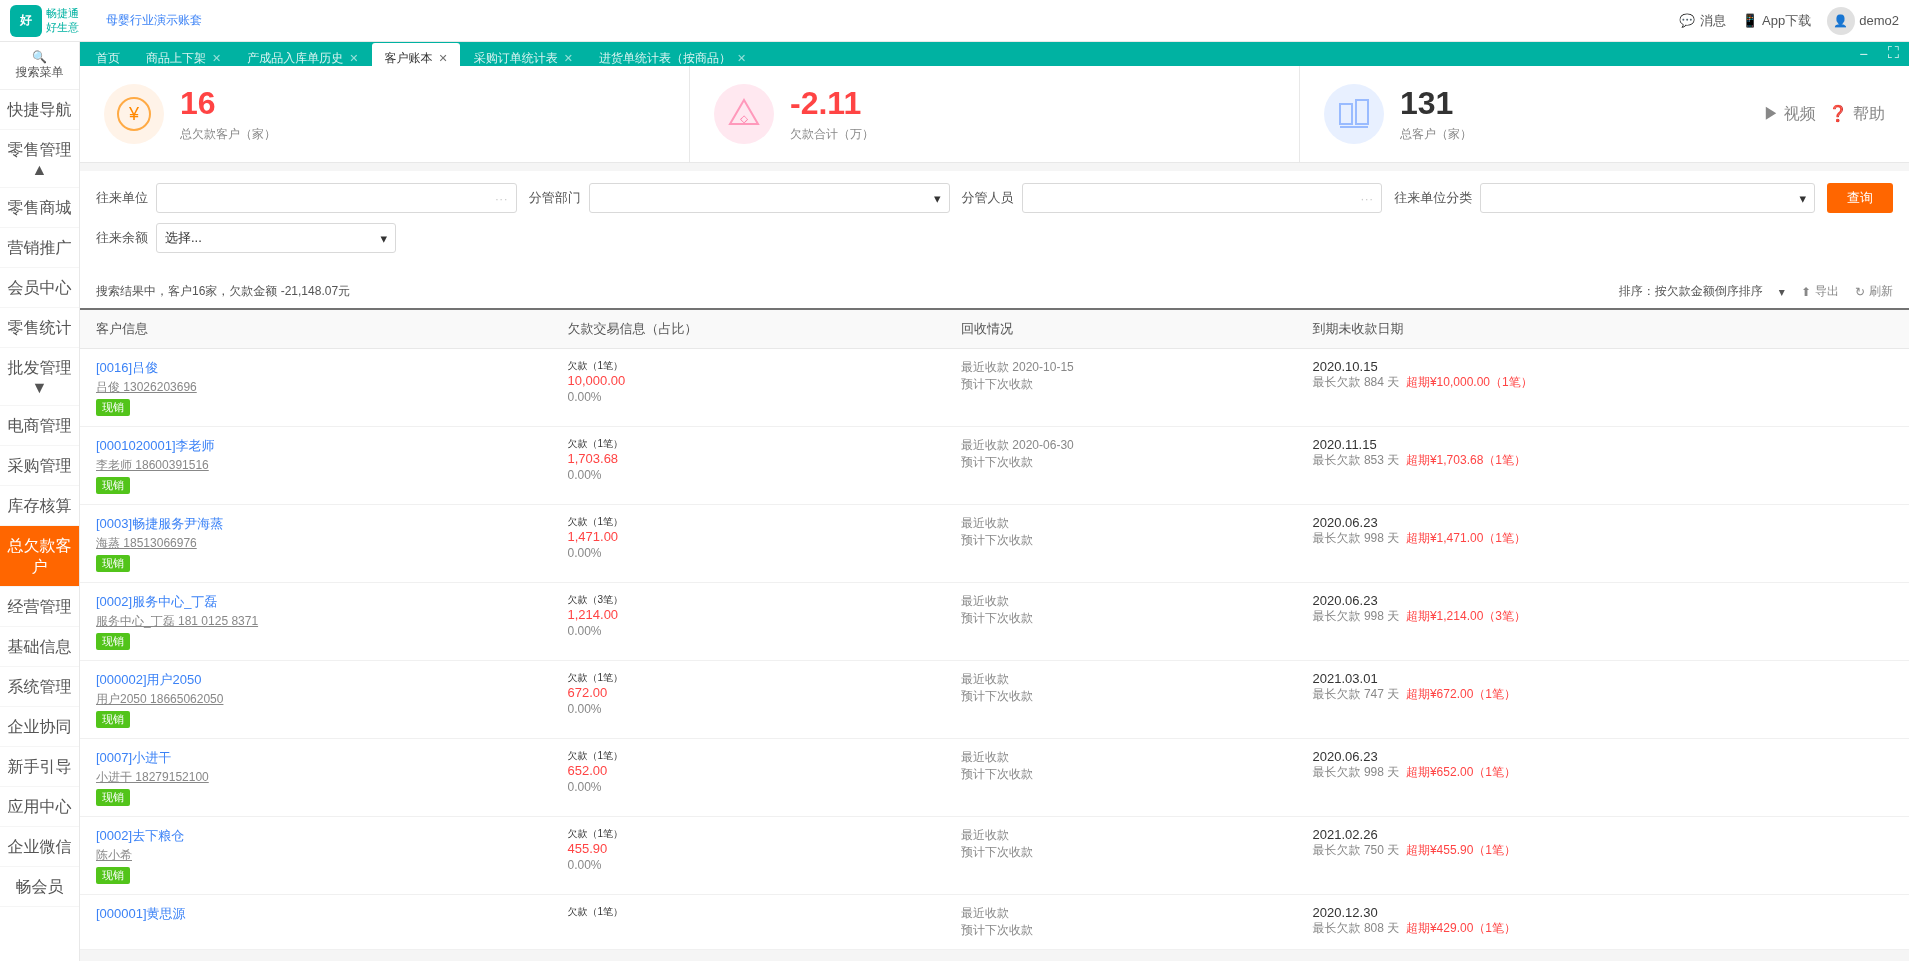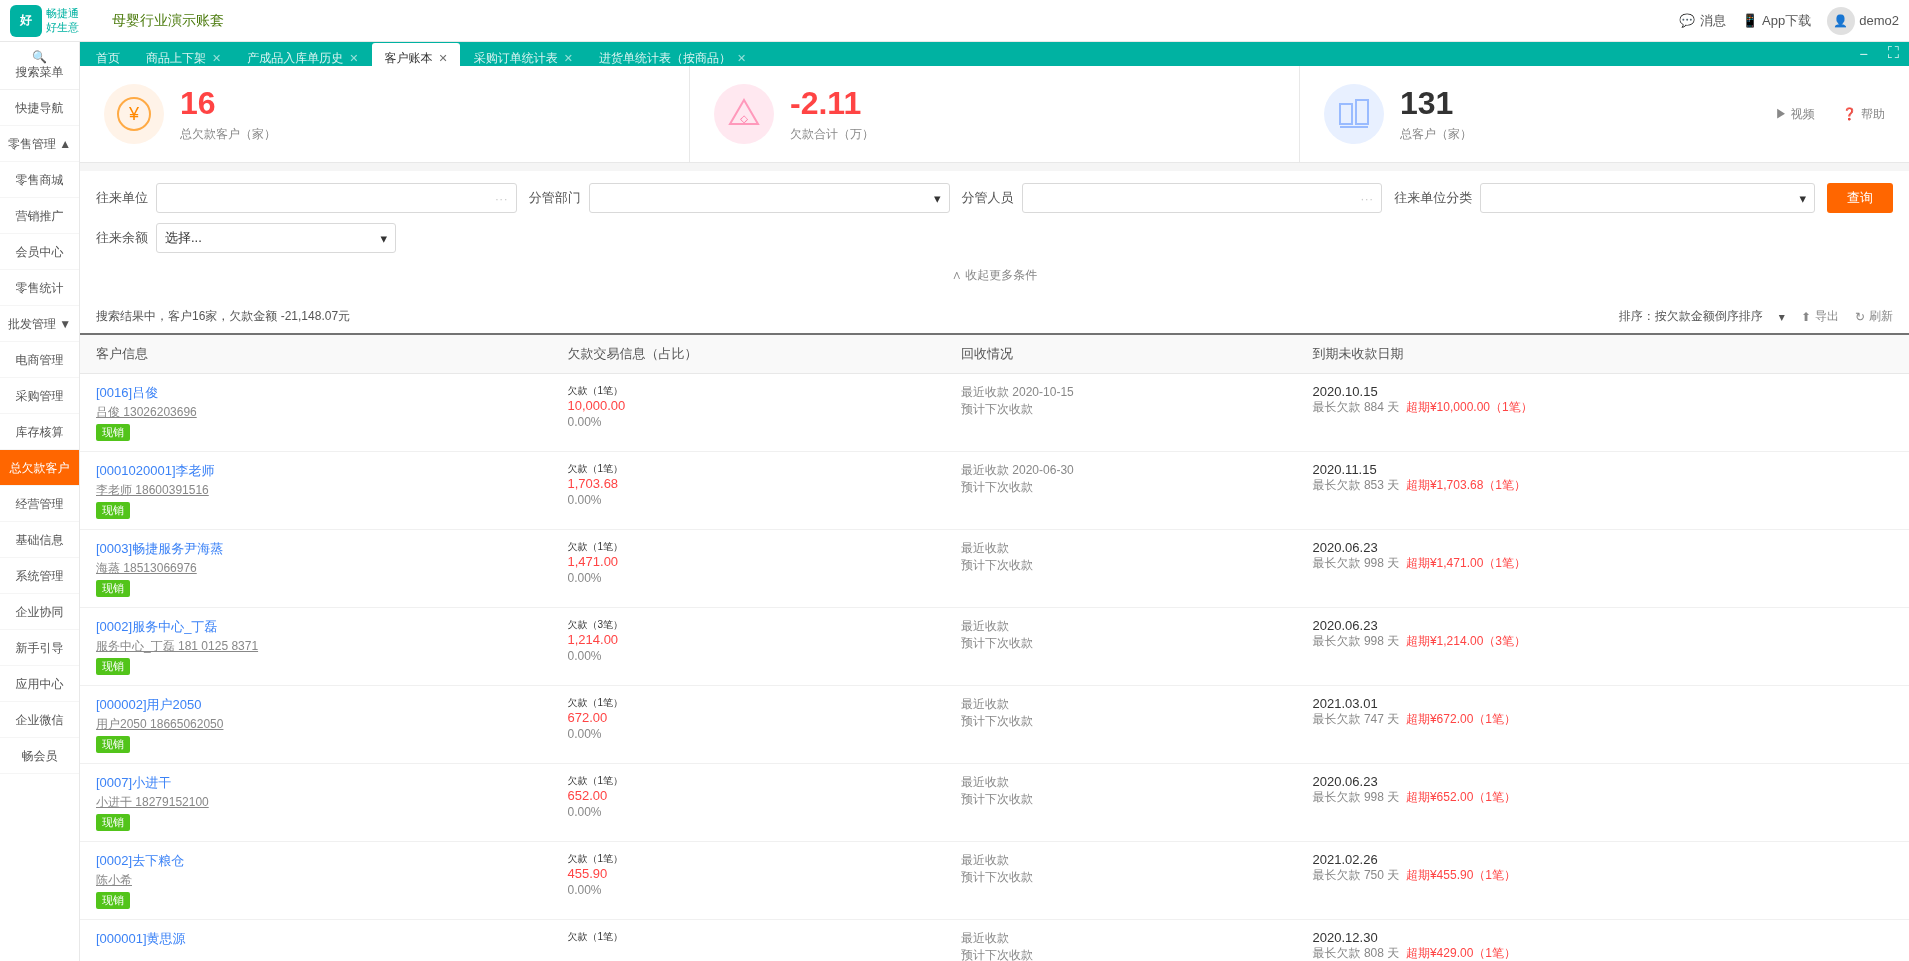--- a/index.html
+++ b/index.html
@@ -3,32 +3,32 @@
   <meta charset="utf-8">
   <style>
     * { box-sizing: border-box; margin: 0; padding: 0; }
     body { font-family: 'Microsoft YaHei', Arial, sans-serif; font-size: 13px; background: #f5f5f5; color: #333; }
     
     
     .topbar { display: flex; align-items: center; background: #fff; height: 42px; padding: 0 10px; border-bottom: 1px solid #e8e8e8; }
     .logo-area { display: flex; align-items: center; width: 80px; }
     .logo-icon { width: 32px; height: 32px; background: #00b2a2; border-radius: 6px; display: flex; align-items: center; justify-content: center; color: #fff; font-size: 12px; font-weight: bold; }
     .logo-text { font-size: 11px; color: #00b2a2; margin-left: 4px; line-height: 1.2; }
-    .system-name { font-size: 14px; color: #4d7c0f; margin-left: 22px; }
+    .system-name { font-size: 12px; color: #3b82f6; margin-left: 16px; }
     .topbar-right { margin-left: auto; display: flex; align-items: center; gap: 16px; }
     .topbar-item { display: flex; align-items: center; gap: 4px; cursor: pointer; color: #555; font-size: 13px; }
     .avatar { width: 28px; height: 28px; border-radius: 50%; background: #e0e0e0; display: flex; align-items: center; justify-content: center; font-size: 12px; }
 
     
     .main-layout { display: flex; height: calc(100vh - 42px); }
     
     
     .sidebar { width: 80px; background: #fff; border-right: 1px solid #e8e8e8; display: flex; flex-direction: column; overflow-y: auto; }
     .sidebar-search { padding: 8px 4px; text-align: center; font-size: 12px; color: #555; cursor: pointer; border-bottom: 1px solid #f0f0f0; }
-    .sidebar-section { padding: 10px 4px 8px; text-align: center; font-size: 12px; color: #555; cursor: pointer; border-bottom: 1px solid #f5f5f5; }
+    .sidebar-section { padding: 10px 4px 8px; text-align: center; font-size: 16px; color: #555; cursor: pointer; border-bottom: 1px solid #f5f5f5; }
     .sidebar-section.active { background: #ff6600; color: #fff; }
 
     
     .content-area { flex: 1; display: flex; flex-direction: column; overflow: hidden; }
     
     
     .tabbar { display: flex; align-items: center; background: #00b2a2; height: 24px; padding: 0 4px; overflow: hidden; }
     .tab { display: flex; align-items: center; height: 30px; padding: 0 12px; border-radius: 3px 3px 0 0; font-size: 12px; color: rgba(255,255,255,0.85); cursor: pointer; white-space: nowrap; margin-right: 2px; position: relative; top: 4px; }
     .tab.active { background: #fff; color: #333; top: 4px; }
     .tab-close { margin-left: 6px; font-size: 11px; opacity: 0.7; }
@@ -43,21 +43,21 @@
     .stat-card { flex: 1; display: flex; align-items: center; padding: 18px 24px; border-right: 1px solid #e8e8e8; }
     .stat-card:last-child { border-right: none; }
     .stat-icon { width: 60px; height: 60px; border-radius: 50%; display: flex; align-items: center; justify-content: center; margin-right: 16px; font-size: 28px; }
     .stat-icon.orange { background: #fff3e8; color: #ff8c00; }
     .stat-icon.pink { background: #ffe8f0; color: #ff6699; }
     .stat-icon.blue { background: #e8f0ff; color: #6699ff; }
     .stat-value { font-size: 32px; font-weight: bold; }
     .stat-value.red { color: #ff4444; }
     .stat-value.dark { color: #333; }
     .stat-label { font-size: 12px; color: #888; margin-top: 4px; }
-    .stat-top-right { margin-left: auto; display: flex; gap: 28px; font-size: 12px; color: #888; cursor: pointer; }
+    .stat-top-right { margin-left: auto; display: flex; gap: 13px; font-size: 16px; color: #888; cursor: pointer; }
 
     
     .filter-area { background: #fff; padding: 12px 16px; margin-top: 8px; }
     .filter-row { display: flex; align-items: center; gap: 12px; margin-bottom: 10px; }
     .filter-group { display: flex; align-items: center; gap: 8px; flex: 1; }
     .filter-label { font-size: 13px; color: #555; white-space: nowrap; }
     .filter-input { flex: 1; height: 30px; border: 1px solid #d9d9d9; border-radius: 3px; padding: 0 8px; font-size: 13px; display: flex; align-items: center; justify-content: space-between; cursor: pointer; background: #fff; }
     .filter-input .dots { color: #ccc; }
     .filter-select { flex: 1; height: 30px; border: 1px solid #d9d9d9; border-radius: 3px; padding: 0 8px; font-size: 13px; display: flex; align-items: center; justify-content: space-between; cursor: pointer; background: #fff; }
     .btn-search { background: #ff6600; color: #fff; border: none; padding: 6px 20px; border-radius: 3px; cursor: pointer; font-size: 13px; }
@@ -301,24 +301,20 @@
           <button class="btn-search">查询</button>
         </div>
         <div class="filter-row">
           <div class="filter-group" style="max-width: 300px;">
             <span class="filter-label">往来余额</span>
             <div class="filter-select">
               <span>选择...</span>
               <span>▾</span>
             </div>
           </div>
-        </div>
-        <div class="collapse-row">
-          <span>∧ </span>
-          <span>收起更多条件</span>
         </div>
       </div>
 
       <div class="result-info">
         <span>搜索结果中，客户16家，欠款金额 -21,148.07元</span>
         <div class="result-actions">
           <span>排序：按欠款金额倒序排序</span>
           <span>▾</span>
           <span class="result-action">
             <span>⬆</span>

